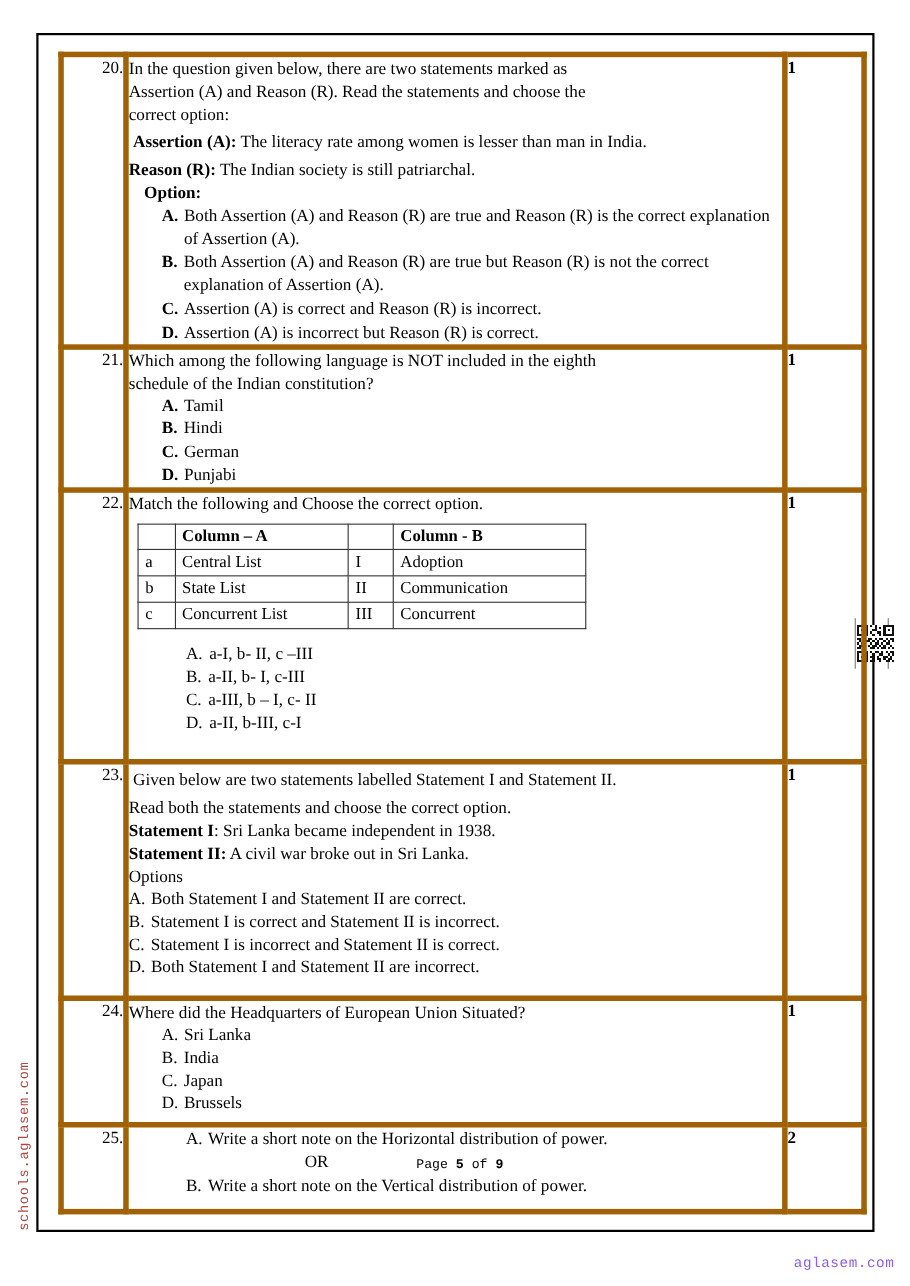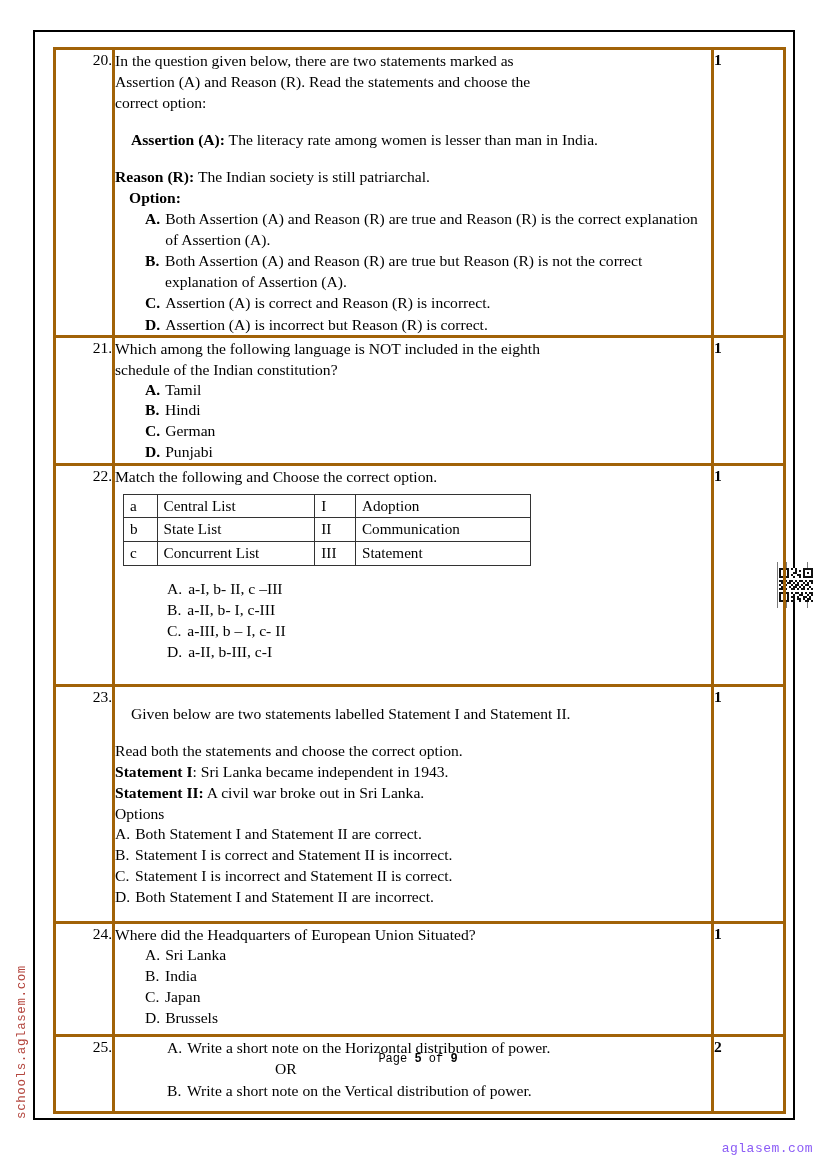--- a/index.html
+++ b/index.html
@@ -73,21 +73,21 @@
   
   table.qtable {
     position: absolute;
     left: 53px;
     top: 47px;
     width: 730px;
     border-collapse: collapse;
     table-layout: fixed;
   }
   table.qtable > tbody > tr > td {
-    border: 3px solid #a16207;
+    border: 5px solid #a16207;
     vertical-align: top;
     padding: 0;
   }
   td.qnum {
     width: 59px;
     text-align: right;
     padding: 4px 8px 4px 2px;
     font-size: 15.5px;
     line-height: 1.32;
   }
@@ -99,21 +99,21 @@
   }
   td.qmarks {
     width: 72px;
     padding: 4px 0 4px 7px;
     font-size: 15.5px;
     font-weight: bold;
     line-height: 1.32;
   }
 
   p.line { margin: 0; }
-  p.justify { margin: 16px; text-align: justify; }
+  p.justify { margin: 4px; text-align: justify; }
   b { font-weight: bold; }
 
   
   ul.opts {
     list-style: none;
     margin: 0;
     padding: 0 0 0 30px;
   }
   ul.opts.indent-sm { padding-left: 14px; }
   ul.opts.indent-lg { padding-left: 52px; }
@@ -347,36 +347,42 @@
   </tr>
 
   <tr>
     <td class="qnum">22.</td>
     <td class="qbody">
       <p class="line">Match the following and Choose the correct option.</p>
 
       <table class="match">
         <tbody>
           <tr>
+            <th class="c-key"></th>
+            <th class="c-a">Column – A</th>
+            <th class="c-rn"></th>
+            <th class="c-b">Column - B</th>
+          </tr>
+          <tr>
             <td class="c-key">a</td>
             <td class="c-a">Central List</td>
             <td class="c-rn">I</td>
             <td class="c-b">Adoption</td>
           </tr>
           <tr>
             <td class="c-key">b</td>
             <td class="c-a">State List</td>
             <td class="c-rn">II</td>
             <td class="c-b">Communication</td>
           </tr>
           <tr>
             <td class="c-key">c</td>
             <td class="c-a">Concurrent List</td>
             <td class="c-rn">III</td>
-            <td class="c-b">Statement</td>
+            <td class="c-b">Concurrent</td>
           </tr>
         </tbody>
       </table>
 
       <ul class="choice-list">
         <li>
           <span class="lt">A.</span>
           <span class="tx">a-I, b- II, c –III</span>
         </li>
         <li>
@@ -395,21 +401,21 @@
       <div class="spacer-22"></div>
     </td>
     <td class="qmarks">1</td>
   </tr>
 
   <tr>
     <td class="qnum">23.</td>
     <td class="qbody">
       <p class="justify">Given below are two statements labelled Statement I and Statement II.</p>
       <p class="line">Read both the statements and choose the correct option.</p>
-      <p class="line"><b>Statement I</b><span>: Sri Lanka became independent in 1943.</span></p>
+      <p class="line"><b>Statement I</b><span>: Sri Lanka became independent in 1938.</span></p>
       <p class="line"><b>Statement II:</b> <span>A civil war broke out in Sri Lanka.</span></p>
       <p class="line" style="font-weight:normal">Options</p>
       <ul class="opts indent-sm tight" style="padding-left:0">
         <li>
           <span class="lt">A.</span>
           <span class="tx">Both Statement I and Statement II are correct.</span>
         </li>
         <li>
           <span class="lt">B.</span>
           <span class="tx">Statement I is correct and Statement II is incorrect.</span>

